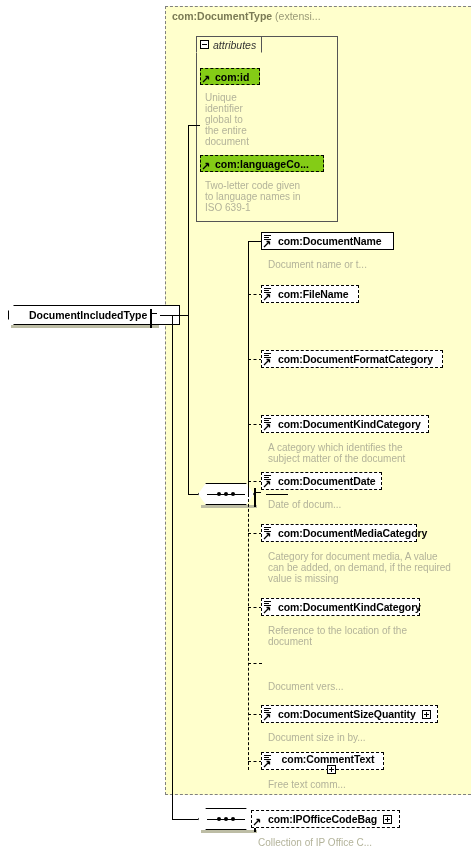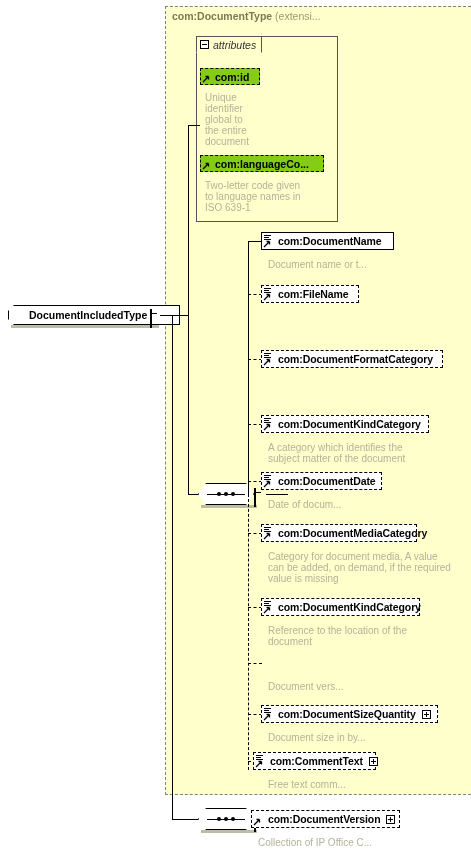--- a/index.html
+++ b/index.html
@@ -281,21 +281,21 @@
       </span>
     <svg class="arw" viewBox="0 0 8 8">
       <path d="M1 7 L6.5 1.5 M6.5 1.5 L6.5 4.5 M6.5 1.5 L3.5 1.5" stroke="#000" stroke-width="1.3" fill="none"></path>
     </svg>
     <span class="nm">com:DocumentSizeQuantity</span>
     <span class="pmbox plus" style="margin-left:6px;"></span>
   </div>
   <div class="doc" style="left:268px;top:732px;width:200px;">Document size in by...</div>
 
   <div class="ln-h dash" style="left:248px;top:761px;width:14px;"></div>
-  <div class="node dashed" style="left:253px;top:752px;width:123px;">
+  <div class="node dashed" style="left:261px;top:752px;width:123px;flex-direction:column;">
     <span class="shadow"></span>
     <span class="rshadow"></span>
     <span class="el-icon">
         <i></i>
         <i></i>
         <i></i>
       </span>
     <svg class="arw" viewBox="0 0 8 8">
       <path d="M1 7 L6.5 1.5 M6.5 1.5 L6.5 4.5 M6.5 1.5 L3.5 1.5" stroke="#000" stroke-width="1.3" fill="none"></path>
     </svg>
@@ -316,18 +316,18 @@
     <span class="pmbox" style="width:12px;height:11px;"></span>
   </div>
   <div class="ln-h dash" style="left:266px;top:819px;width:20px;"></div>
 
   <div class="node dashed" style="left:251px;top:810px;width:149px;">
     <span class="shadow"></span>
     <span class="rshadow"></span>
     <svg class="arw" viewBox="0 0 8 8">
       <path d="M1 7 L6.5 1.5 M6.5 1.5 L6.5 4.5 M6.5 1.5 L3.5 1.5" stroke="#000" stroke-width="1.3" fill="none"></path>
     </svg>
-    <span class="nm">com:DocumentVersion</span>
+    <span class="nm">com:IPOfficeCodeBag</span>
     <span class="pmbox plus" style="margin-left:6px;"></span>
   </div>
   <div class="doc" style="left:258px;top:837px;width:200px;">Collection of IP Office C...</div>
 
 </div>
 
 </body></html>

